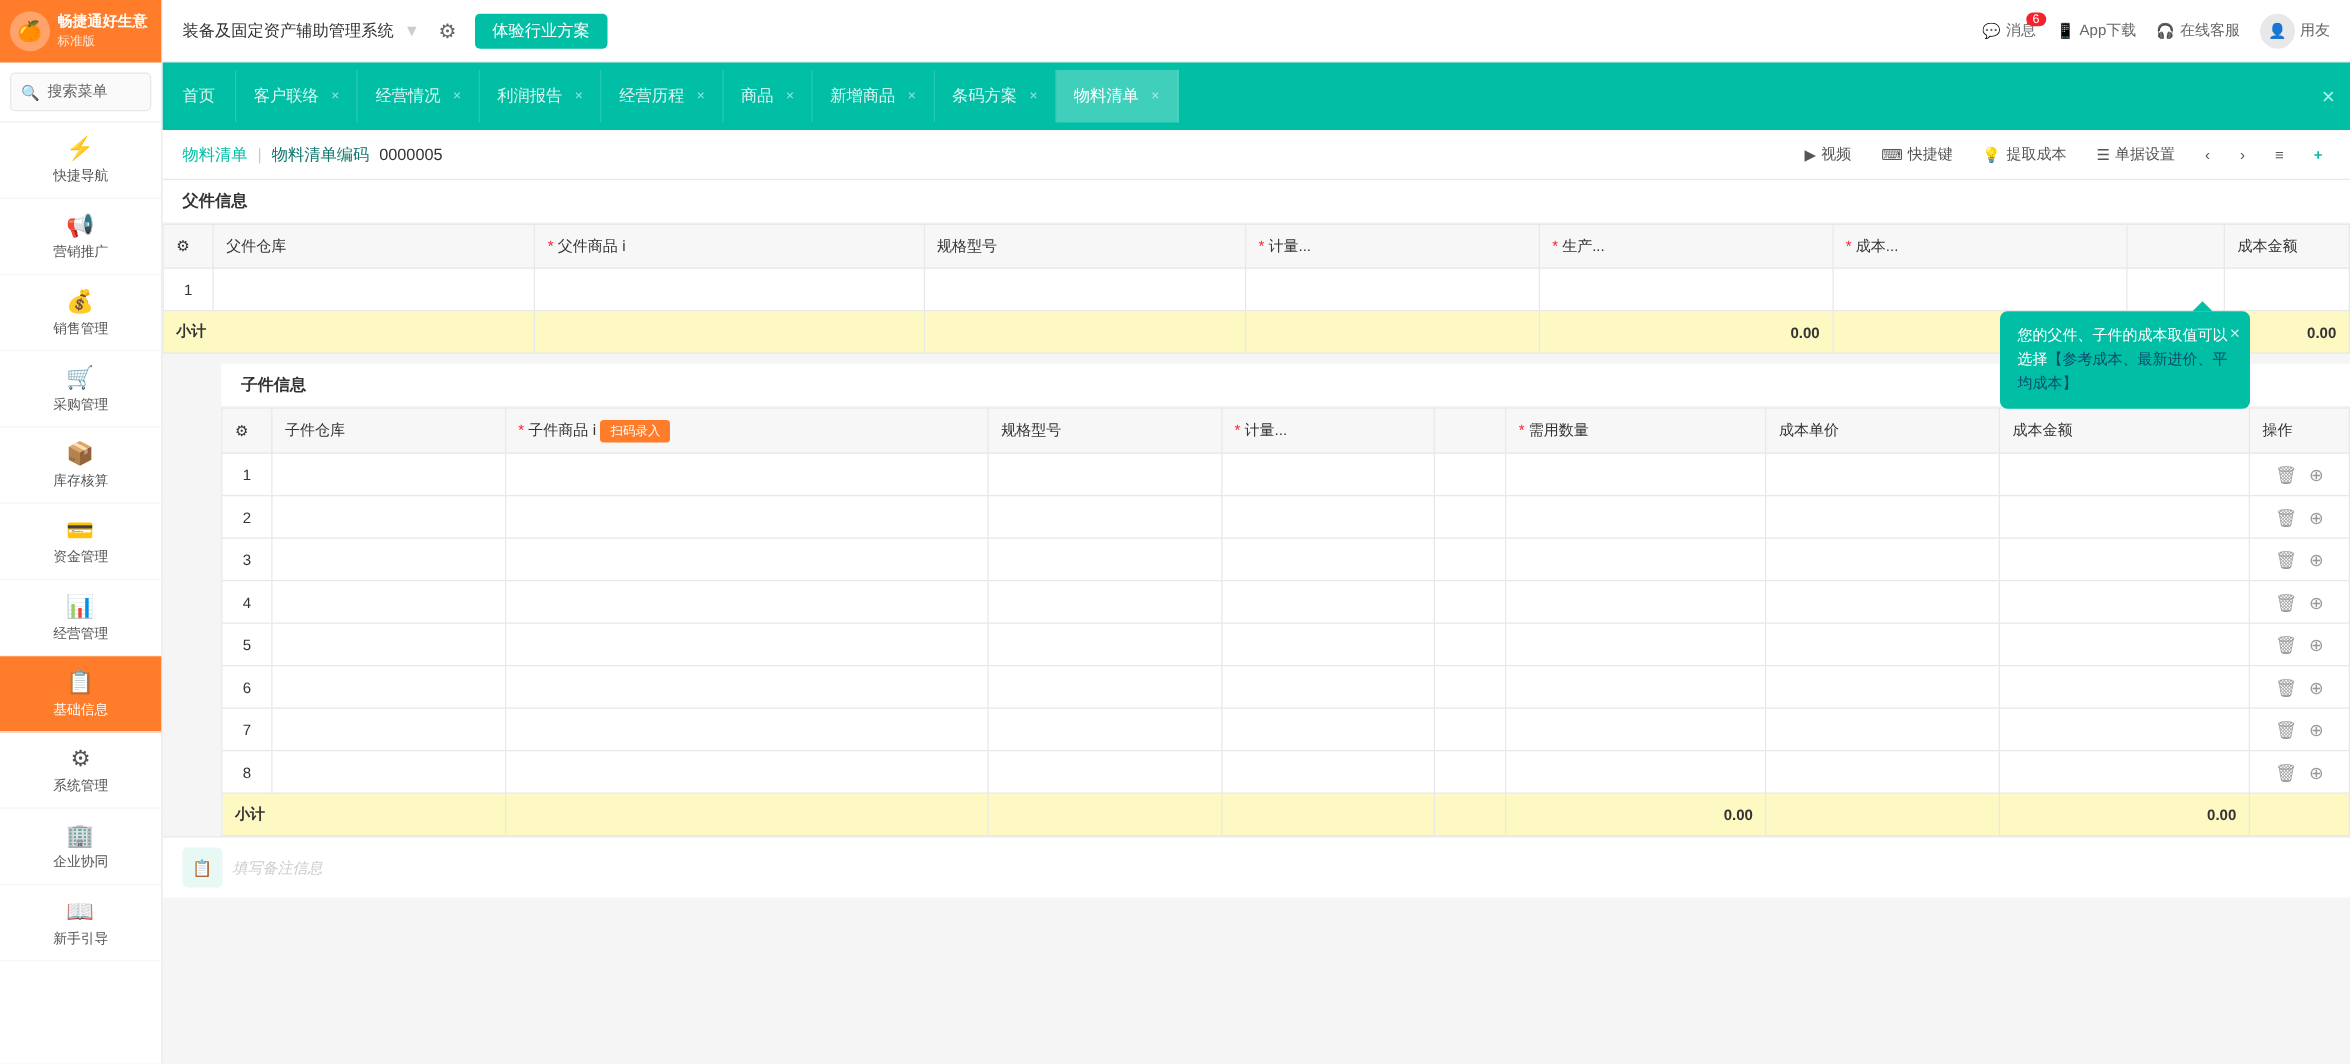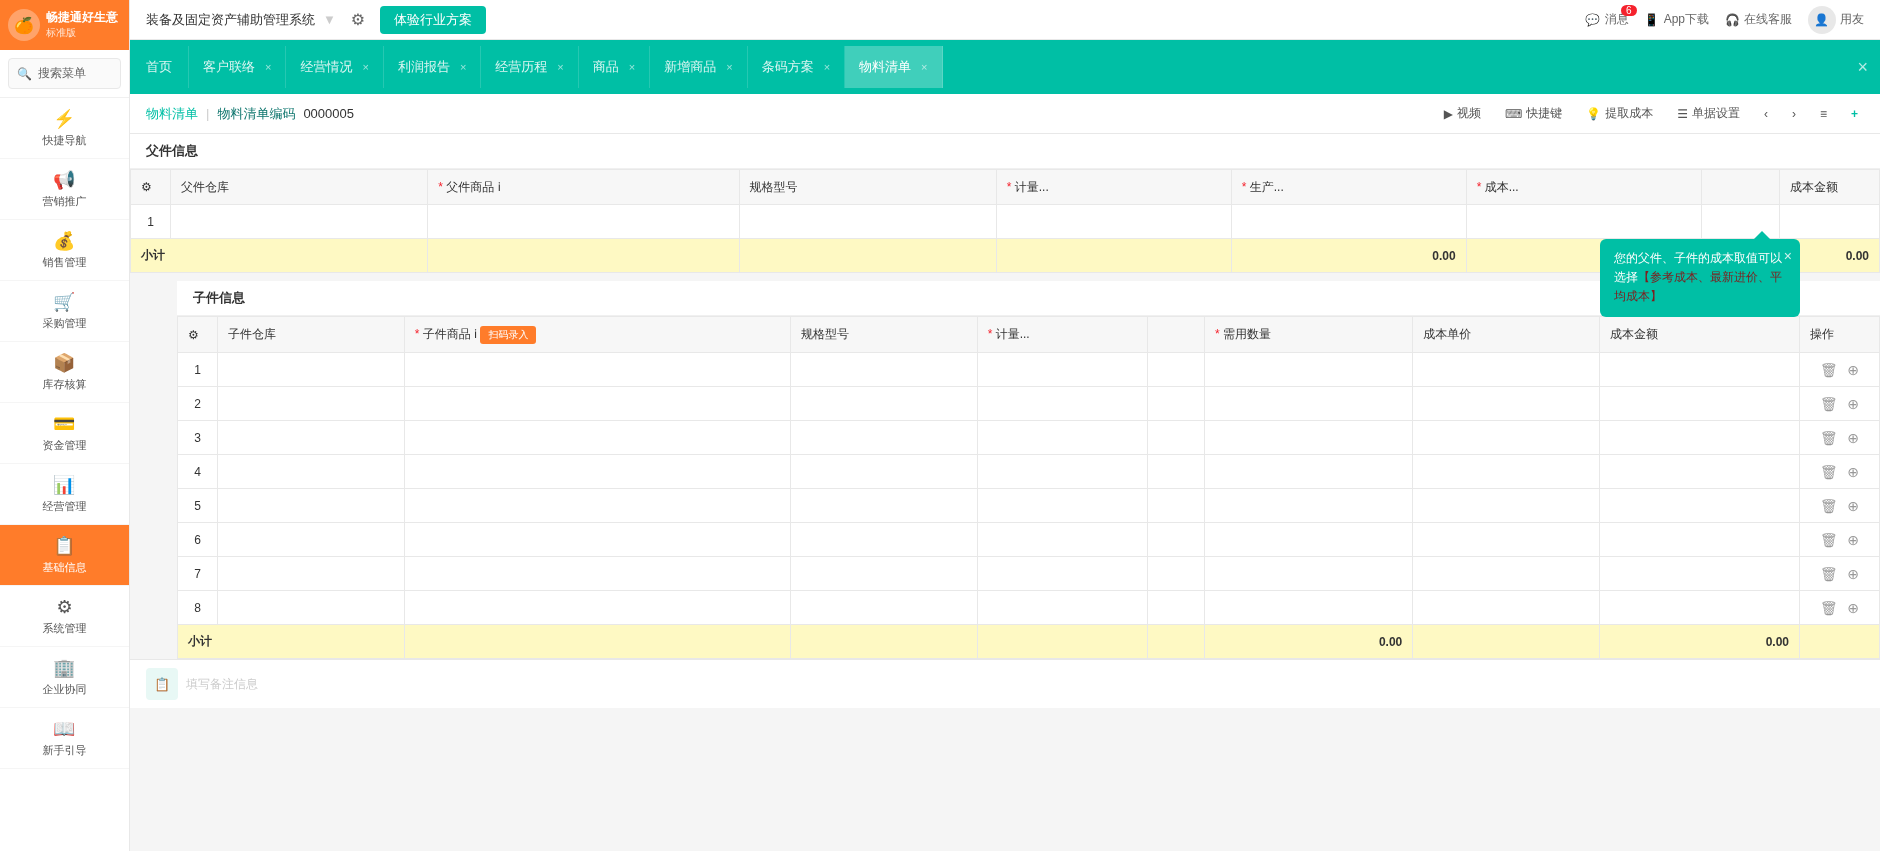--- a/index.html
+++ b/index.html
@@ -15,21 +15,21 @@
     .sidebar-search-btn { width: 100%; display: flex; align-items: center; gap: 6px; padding: 6px 8px; border: 1px solid #e8e8e8; border-radius: 4px; background: #fafafa; cursor: pointer; color: #666; font-size: 12px; }
     .sidebar-item { display: flex; flex-direction: column; align-items: center; padding: 10px 6px; cursor: pointer; color: #555; font-size: 12px; border-bottom: 1px solid #f5f5f5; }
     .sidebar-item.active { background: #ff7c2a; color: #fff; }
     .sidebar-item-icon { font-size: 18px; margin-bottom: 3px; }
     .sidebar-item-label { font-size: 11px; text-align: center; }
 
     
     .main { flex: 1; display: flex; flex-direction: column; overflow: hidden; }
 
     
-    .topbar { background: #fff; height: 40px; display: flex; align-items: center; justify-content: space-between; padding: 0 16px; border-bottom: 1px solid #e8e8e8; flex-shrink: 0; }
+    .topbar { background: #fff; height: 50px; display: flex; align-items: center; justify-content: space-between; padding: 0 16px; border-bottom: 1px solid #e8e8e8; flex-shrink: 0; }
     .topbar-left { display: flex; align-items: center; gap: 8px; color: #333; font-size: 13px; }
     .topbar-system { font-size: 13px; color: #333; }
     .topbar-icons { display: flex; align-items: center; gap: 16px; color: #666; font-size: 12px; }
     .topbar-icon-item { display: flex; align-items: center; gap: 4px; cursor: pointer; position: relative; }
     .topbar-badge { position: absolute; top: -6px; right: -8px; background: #f5222d; color: #fff; border-radius: 10px; font-size: 10px; padding: 0 4px; min-width: 16px; text-align: center; }
     .topbar-avatar { width: 28px; height: 28px; background: #e8e8e8; border-radius: 50%; display: flex; align-items: center; justify-content: center; }
     .topbar-btn { background: #00bfa5; color: #fff; border: none; border-radius: 4px; padding: 5px 14px; font-size: 13px; cursor: pointer; }
 
     
     .navtabs { background: #00bfa5; display: flex; align-items: center; height: 54px; flex-shrink: 0; overflow-x: auto; }
@@ -52,21 +52,21 @@
     .th-actions { width: 80px; text-align: center; }
     .action-icon { color: #999; cursor: pointer; margin: 0 3px; font-size: 14px; }
     .col-num { width: 40px; text-align: center; color: #999; }
     .scan-btn { background: #ff7c2a; color: #fff; border: none; border-radius: 3px; padding: 2px 8px; font-size: 10px; cursor: pointer; }
     .amount-right { text-align: right; }
 
     
     .tooltip-box { position: absolute; right: 80px; top: 145px; background: #00bfa5; color: #fff; padding: 10px 14px; border-radius: 6px; font-size: 12px; max-width: 200px; line-height: 1.6; z-index: 100; }
     .tooltip-box::before { content: ''; position: absolute; top: -8px; right: 30px; border-left: 8px solid transparent; border-right: 8px solid transparent; border-bottom: 8px solid #00bfa5; }
     .tooltip-close { position: absolute; top: 6px; right: 8px; cursor: pointer; color: rgba(255,255,255,0.8); font-size: 14px; }
-    .tooltip-highlight { color: #7f1d1d; }
+    .tooltip-highlight { color: #0c4a6e; }
 
     
     .bottom-bar { background: #fff; padding: 8px 16px; border-top: 1px solid #e8e8e8; display: flex; align-items: center; gap: 8px; flex-shrink: 0; }
     .bottom-icon { width: 32px; height: 32px; background: #e8f8f5; border-radius: 4px; display: flex; align-items: center; justify-content: center; color: #00bfa5; cursor: pointer; }
 
     .page-wrapper { display: flex; flex-direction: column; height: 100%; }
     .content-area { flex: 1; overflow-y: auto; }
 
     
     .nav-x { color: rgba(255,255,255,0.6); margin-left: 4px; cursor: pointer; font-size: 11px; }
@@ -467,17 +467,17 @@
     <td></td>
     <td class="amount-right">0.00</td>
     <td></td>
   </tr>
             </tbody>
         </table>
       </div>
 
       <div class="bottom-bar">
         <div class="bottom-icon">📋</div>
-        <span style="color:#ccc; font-size:12px;">填写备注信息</span>
+        <span style="color:#ccc; font-size:12px;font-style:italic;">填写备注信息</span>
       </div>
     </div>
   </div>
 </div>
 
 </body></html>

